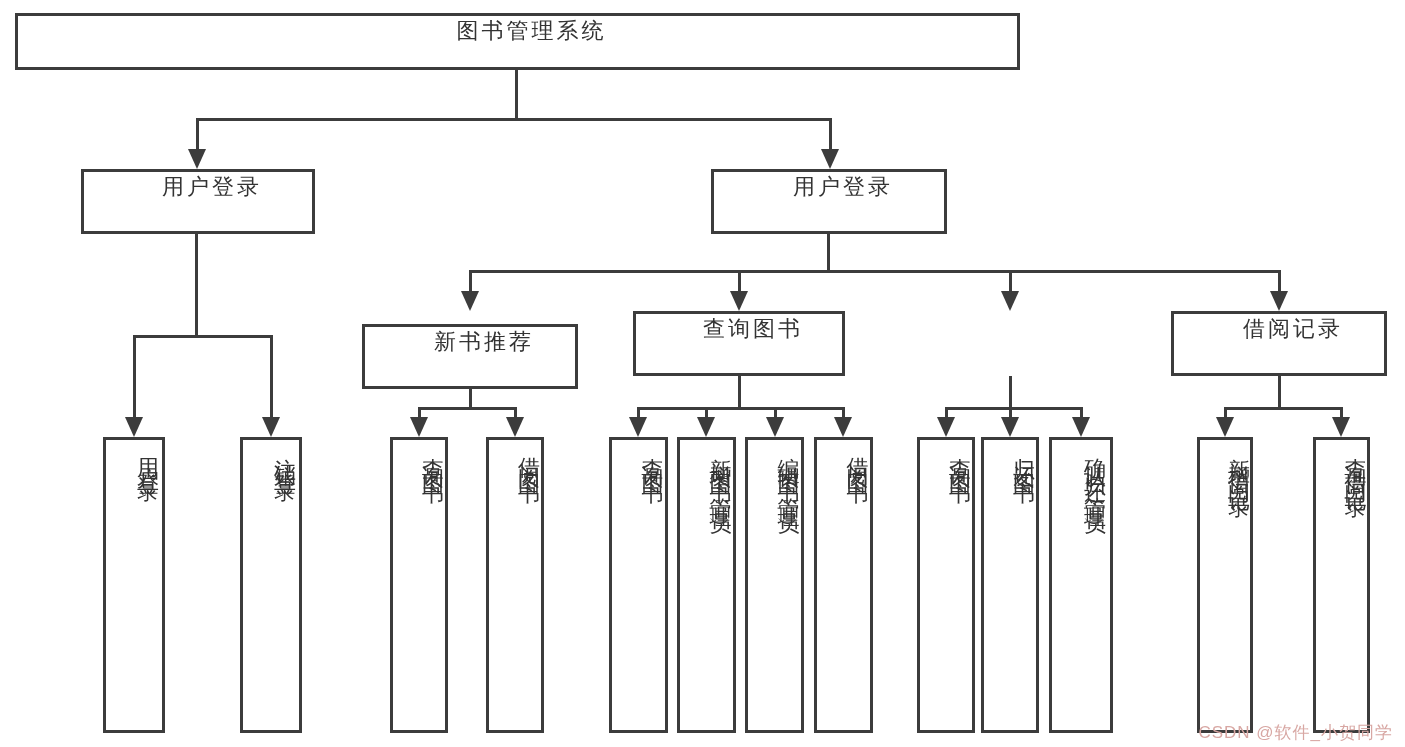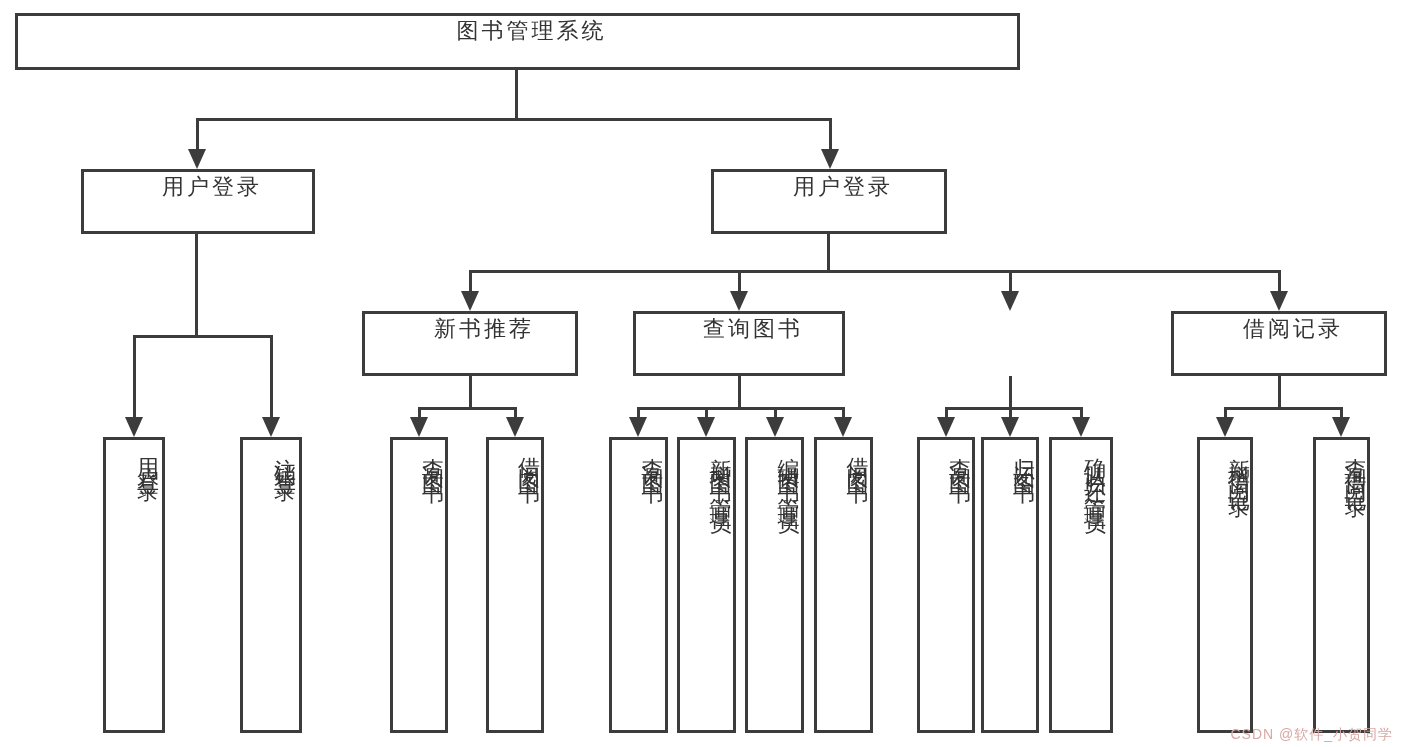--- a/index.html
+++ b/index.html
@@ -24,21 +24,21 @@
   }
   .vline, .hline { position:absolute; background:var(--line,#3c3c3c); z-index:1; }
   .ahead {
     position:absolute; width:0; height:0; z-index:1;
     border-left:9px solid transparent;
     border-right:9px solid transparent;
     border-top:20px solid var(--line,#3c3c3c);
   }
   .watermark {
     position:absolute; right:12px; bottom:3px;
-    font-size:14px; letter-spacing:1px;
+    font-size:17px; letter-spacing:1px;
     color:var(--wm,#d8a7a3); z-index:5; white-space:nowrap;text-align:right;
   }
 </style>
 </head>
 <body>
 
 <div id="canvas">
 
   <div id="connectors">
       <div class="vline" style="left: 515px; top: 70px; width: 3px; height: 51px;"></div>
@@ -99,21 +99,21 @@
     <span class="lbl">图书管理系统</span>
   </div>
 
   <div class="node h" style="left:81px;top:169px;width:234px;height:65px">
     <span class="lbl">用户登录</span>
   </div>
   <div class="node h" style="left:711px;top:169px;width:236px;height:65px">
     <span class="lbl">用户登录</span>
   </div>
 
-  <div class="node h" style="left:362px;top:311px;width:216px;height:65px">
+  <div class="node h" style="left:362px;top:324px;width:216px;height:65px">
     <span class="lbl">新书推荐</span>
   </div>
   <div class="node h" style="left:633px;top:311px;width:212px;height:65px">
     <span class="lbl">查询图书</span>
   </div>
   <div class="node h" style="left:1171px;top:311px;width:216px;height:65px">
     <span class="lbl">借阅记录</span>
   </div>
 
   <div class="node v" style="left:103px;top:437px;width:62px;height:296px">

